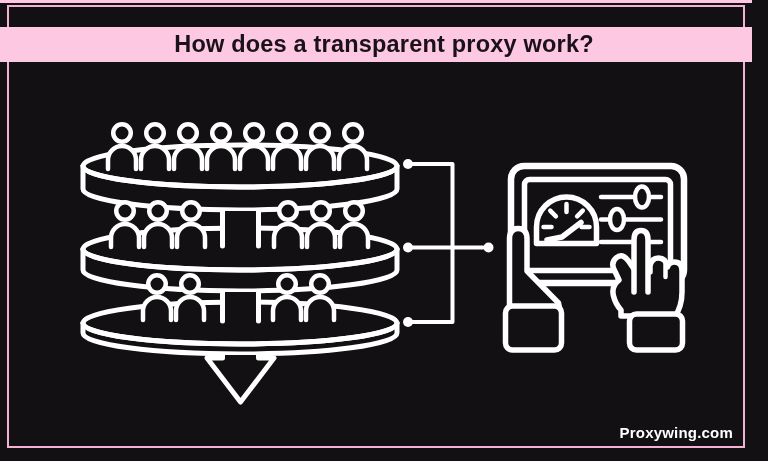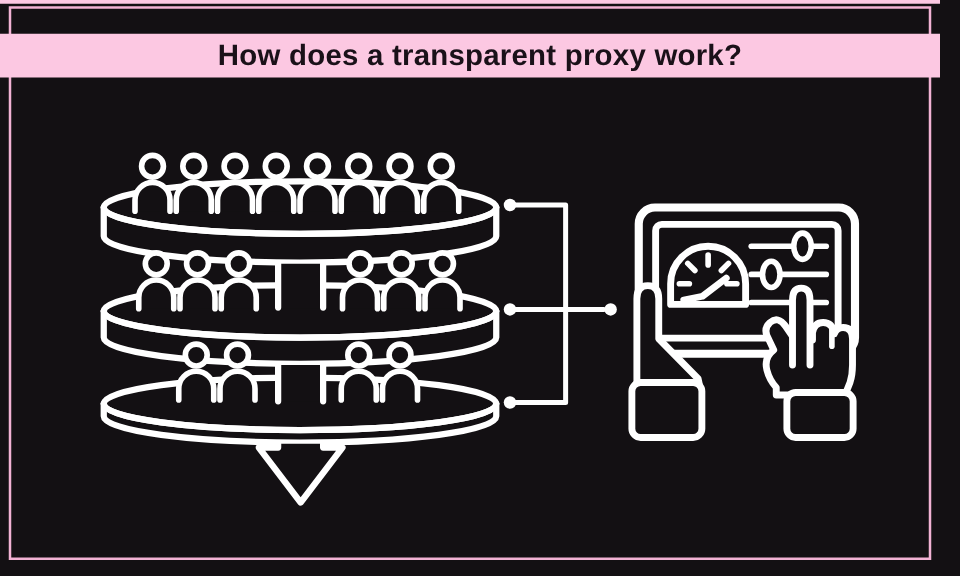--- a/index.html
+++ b/index.html
@@ -198,13 +198,14 @@
 
       <g>
         <path class="fillstroke" stroke-width="5.5" d="M 619 280 Q 611 286 613.5 296 Q 615.5 304 621 310 L 621 316 L 676 316 L 680 306 Q 682 300 682 292 L 682 271 Q 682 262 674.5 262 Q 669 262 667.5 267 Q 666 258 658.5 258 Q 651.5 258 650 266 L 650 272 L 636 272 L 628.5 261 Q 622.5 252.5 616 258 Q 610 263.5 615 271.5 Z"></path>
         <path class="fillstroke" stroke-width="5.5" d="M 634 292 L 634 240 Q 634 230.5 641 230.5 Q 648 230.5 648 240 L 648 292"></path>
         <path class="stroke" stroke-width="4.5" d="M 665.5 264 V 277"></path>
         <rect class="fillstroke" stroke-width="5.5" x="629.5" y="314" width="53" height="36" rx="7"></rect>
       </g>
     </g>
   </svg>
 
+  <div class="watermark">Proxywing.com</div>
 </div>
 
 </body></html>

